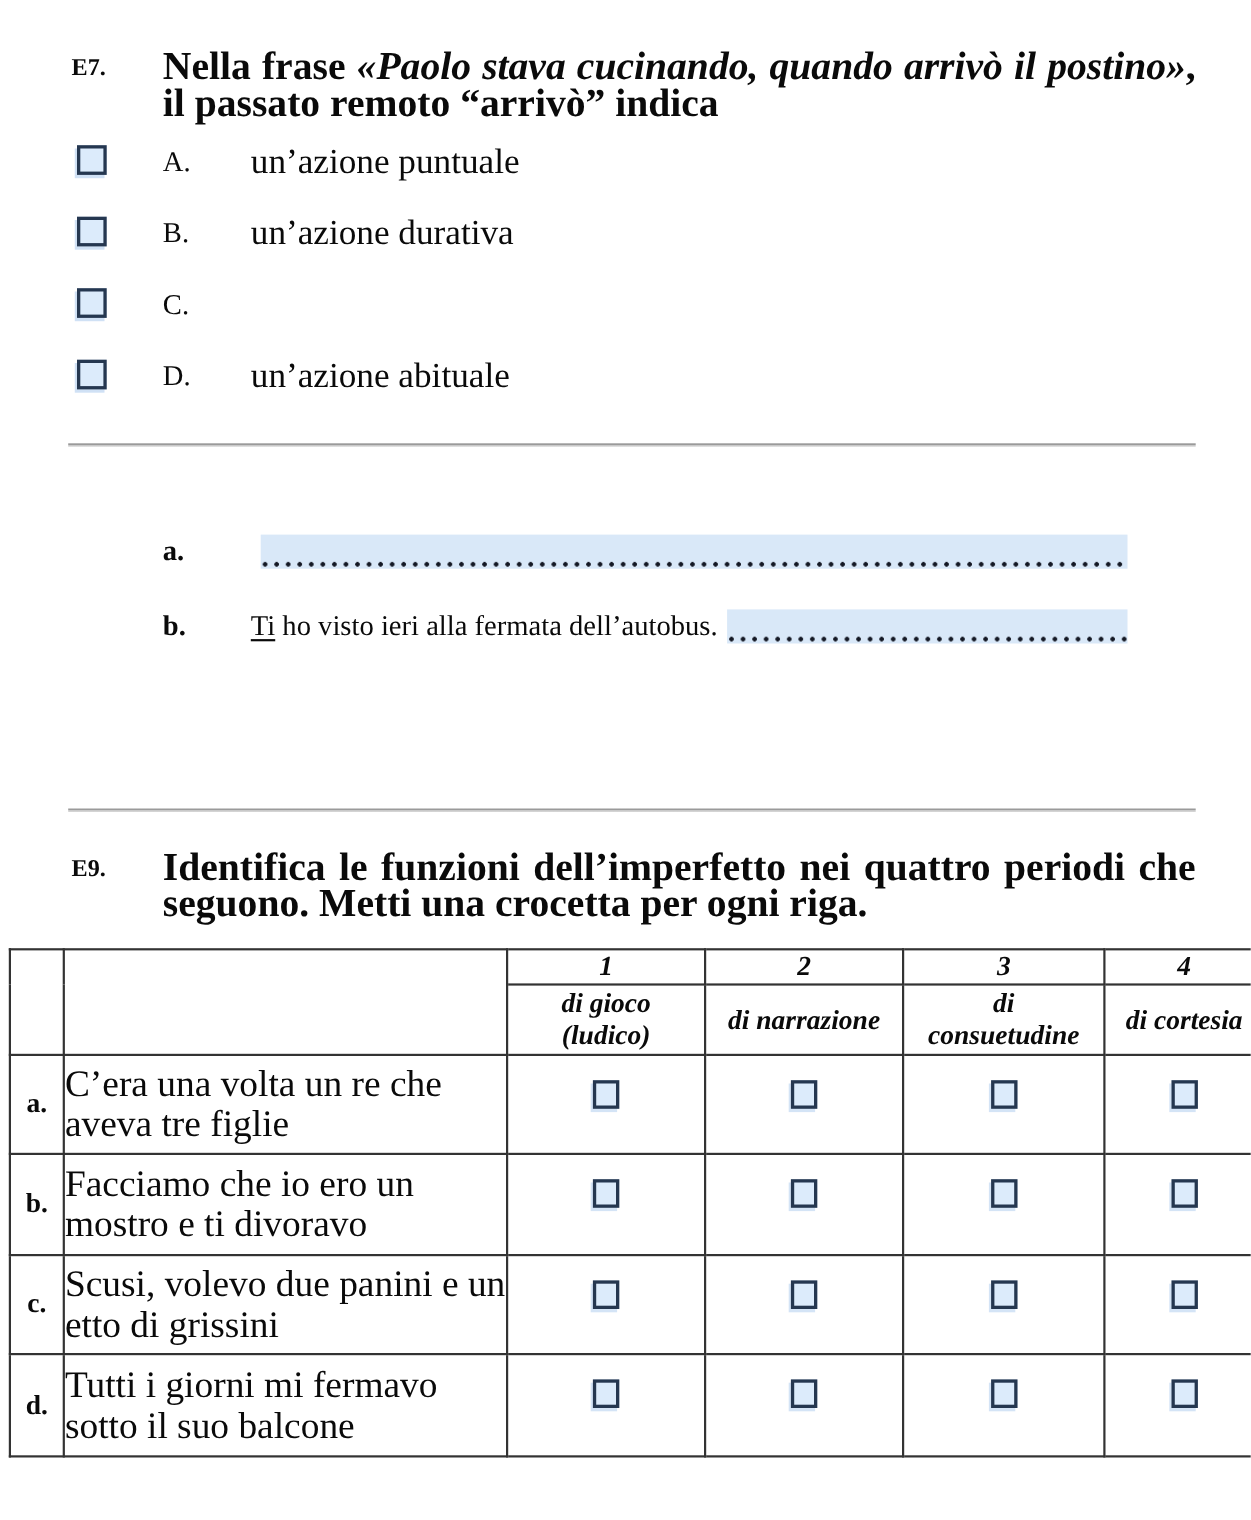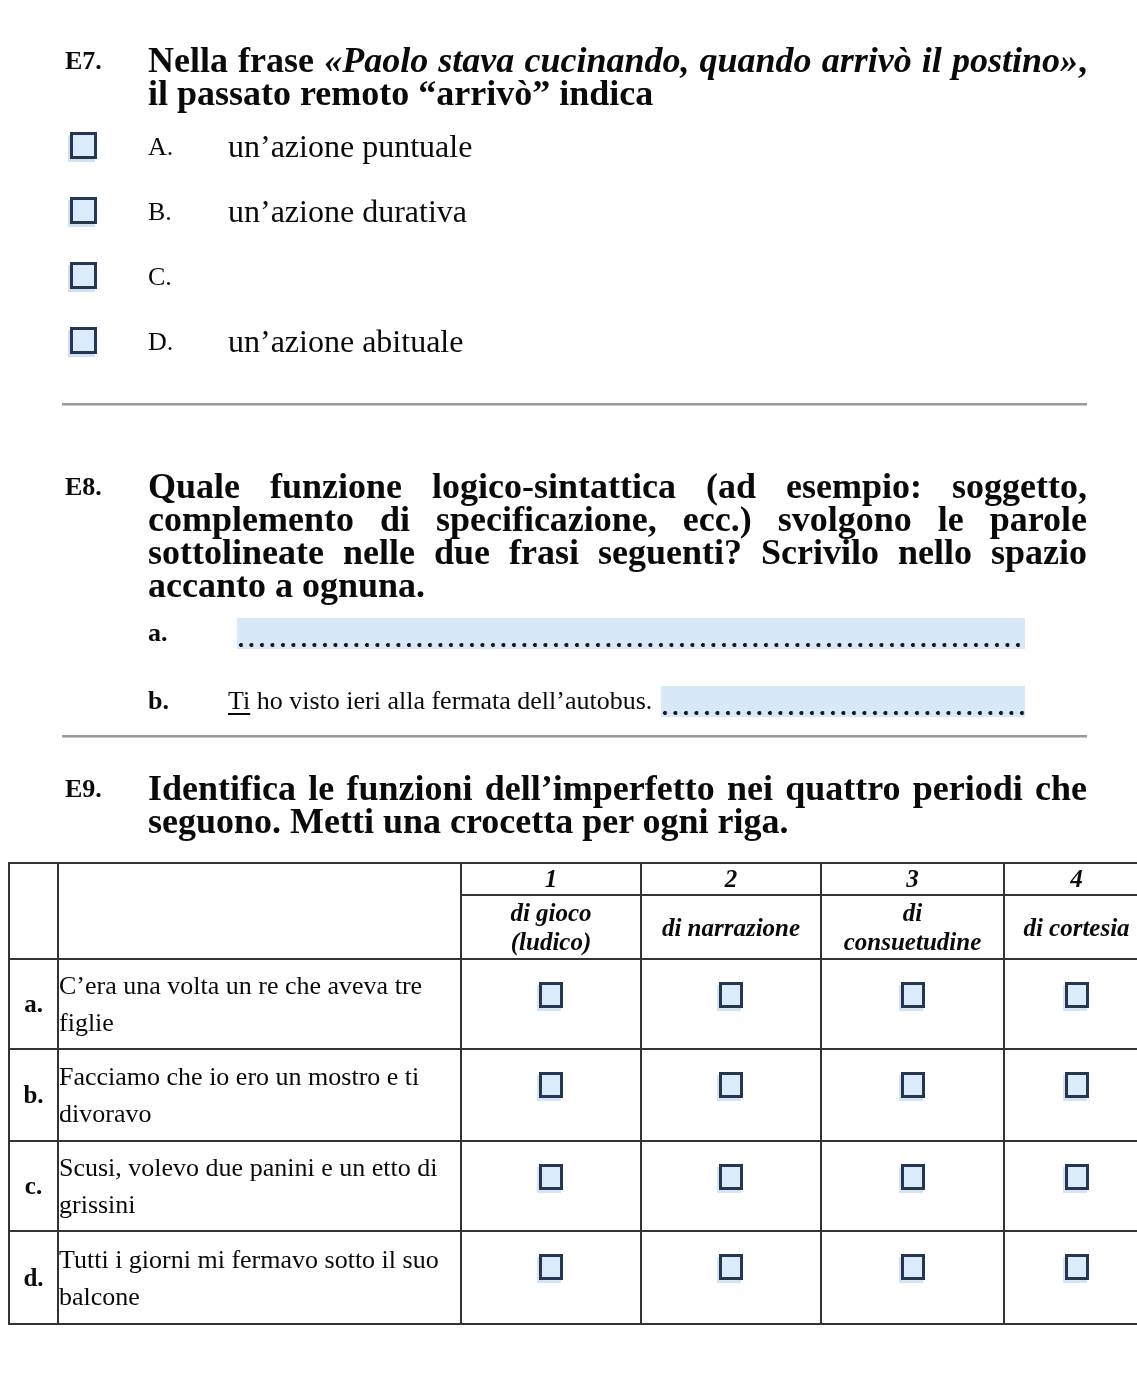--- a/index.html
+++ b/index.html
@@ -12,21 +12,21 @@
   }
   *{margin:0;padding:0;box-sizing:border-box;}
   html,body{background:#fff;}
   body{
     width:1137px;height:1382px;position:relative;overflow:hidden;
     font-family:"Liberation Serif","DejaVu Serif",serif;
     color:var(--text);
   }
   .q{position:absolute;left:65px;width:1022px;}
   .q-head{display:flex;align-items:flex-start;}
-  .q-num{font-weight:bold;font-size:26px;line-height:33px;width:83px;flex:0 0 83px;}
+  .q-num{font-weight:bold;font-size:22px;line-height:33px;width:83px;flex:0 0 83px;}
   .q-text{font-weight:bold;font-size:36px;line-height:33px;text-align:justify;flex:1;}
   .q-text .quote{font-style:italic;}
 
   
   .options{margin-left:5px;margin-top:22px;}
   .option-row{display:flex;align-items:flex-start;height:27px;margin-bottom:38px;}
   .cbx{
     width:27px;height:27px;flex:0 0 27px;
     border:3px solid var(--checkbox-border);
     background:var(--checkbox-fill);
@@ -60,21 +60,21 @@
   table.grid td,table.grid th{border:2px solid var(--table-border);padding:0;}
   col.c-letter{width:49px;} col.c-sentence{width:403px;}
   col.c-1{width:180px;} col.c-2{width:180px;} col.c-3{width:183px;} col.c-4{width:145px;}
   tr.hdr-num th{height:32px;font-weight:bold;font-style:italic;font-size:25px;text-align:center;vertical-align:middle;}
   tr.hdr-lbl th{height:64px;font-weight:bold;font-style:italic;font-size:25px;line-height:29px;text-align:center;vertical-align:middle;}
   tr.hdr-lbl th .lblwrap{display:inline-block;}
   tr.hdr-lbl th.hl-0 .lblwrap{max-width:112px;}
   tr.hdr-lbl th.hl-2 .lblwrap{max-width:140px;}
   tr.body-row{height:90px;}
   td.cell-letter{font-weight:bold;font-size:25px;text-align:center;vertical-align:middle;}
-  td.cell-sentence{font-size:26px;line-height:37px;vertical-align:middle;padding:2px 8px 2px 10px;}
+  td.cell-sentence{font-size:34px;line-height:37px;vertical-align:middle;padding:2px 8px 2px 10px;}
   td.cell-check{vertical-align:top;}
   .cbx-sm{
     width:24px;height:26px;margin:22px auto 0;
     border:3px solid var(--checkbox-border);
     background:var(--checkbox-fill);
     box-shadow:-2px 3px 0 rgba(176,205,238,.55);
   }
 </style>
 </head>
 <body>
@@ -103,24 +103,20 @@
       <span class="cbx"></span>
       <span class="opt-letter">D.</span>
       <span class="opt-label">un’azione abituale</span>
     </div>
   </div>
 </section>
 
 <hr class="divider" style="top:403px">
 
 <section class="q" style="top:470px">
-  <div class="q-head">
-    <span class="q-num">E8.</span>
-    <p class="q-text">Quale funzione logico-sintattica (ad esempio: soggetto, complemento di specificazione, ecc.) svolgono le parole sottolineate nelle due frasi seguenti? Scrivilo nello spazio accanto a ognuna.</p>
-  </div>
   <div class="fill-items">
     <div class="fill-item">
       <span class="item-letter">a.</span>
       <span class="answer-line"></span>
     </div>
     <div class="fill-item">
       <span class="item-letter">b.</span>
       <span class="item-text"><span></span><span class="u">Ti</span><span> ho visto ieri alla fermata dell’autobus.</span></span>
       <span class="answer-line"></span>
     </div>

